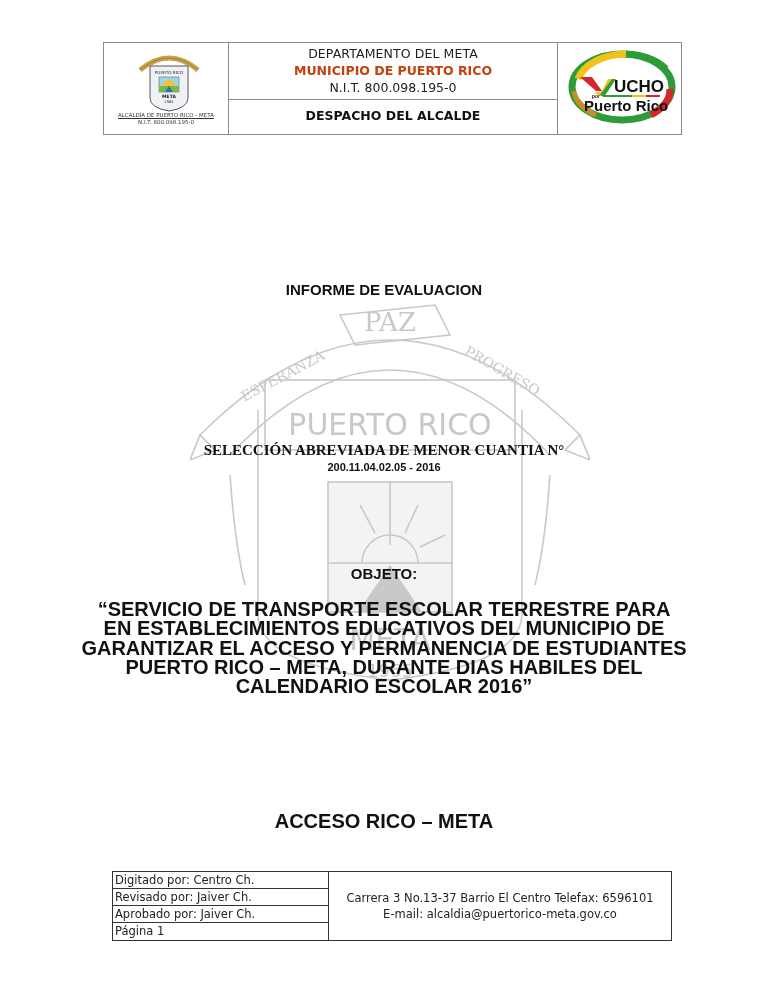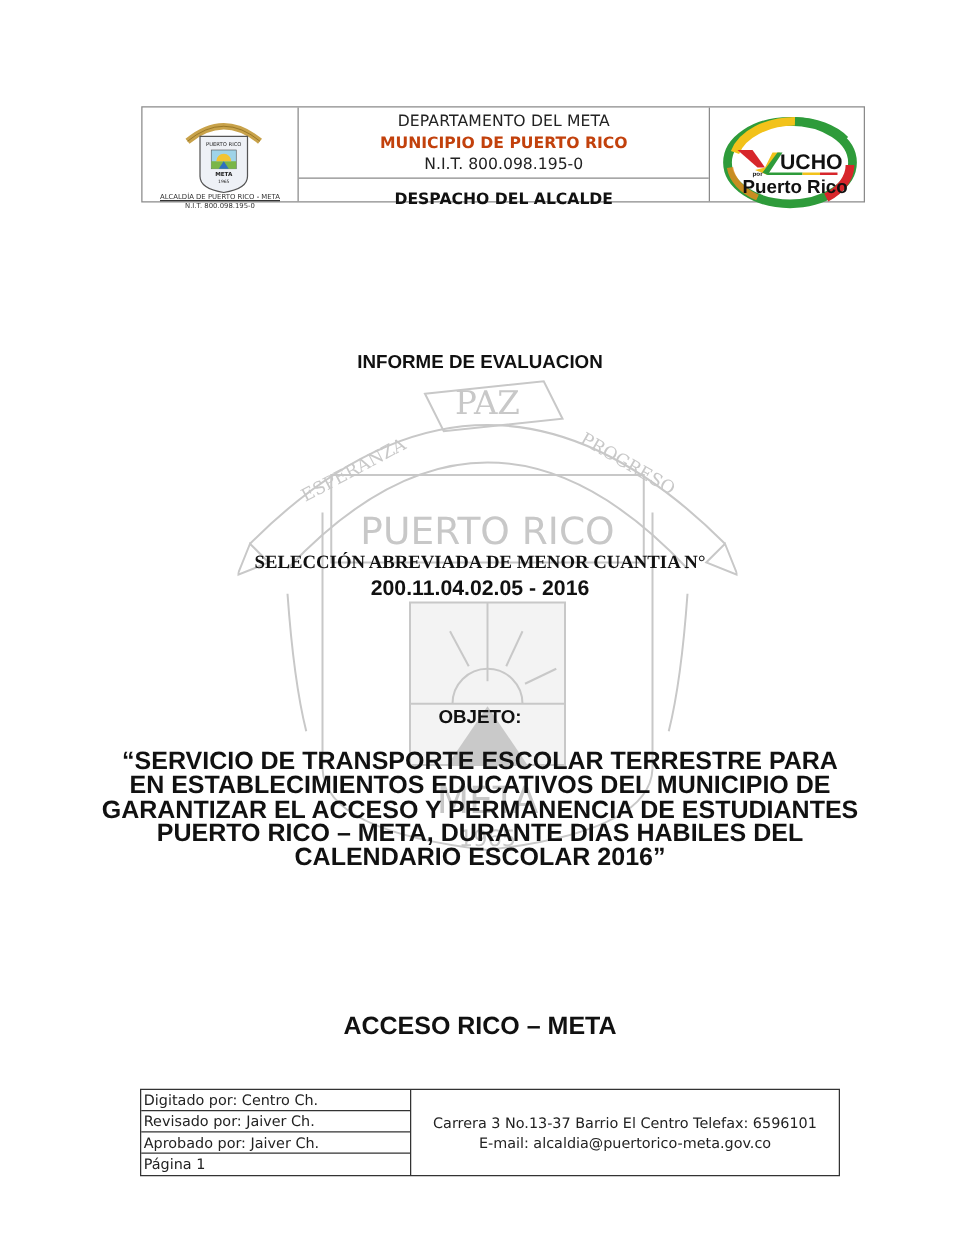--- a/index.html
+++ b/index.html
@@ -1,19 +1,19 @@
 <!DOCTYPE html>
 <html><head>
   <meta charset="utf-8">
   <style>
     html, body { margin: 0; padding: 0; background: #ffffff; }
     body { width: 768px; height: 994px; position: relative; overflow: hidden; font-family: "Liberation Sans", sans-serif; color: #111; }
 
     
-    .hdr { position: absolute; left: 113px; top: 42px; width: 579px; height: 77px; border: 1px solid #8a8a8a; box-sizing: border-box; margin-top: 43px; }
+    .hdr { position: absolute; left: 103px; top: 42px; width: 579px; height: 93px; border: 1px solid #8a8a8a; box-sizing: border-box; }
     .hdr .col-left { position: absolute; left: 0; top: 0; width: 125px; height: 100%; border-right: 1px solid #8a8a8a; box-sizing: border-box; }
     .hdr .col-mid { position: absolute; left: 125px; top: 0; width: 329px; height: 100%; border-right: 1px solid #8a8a8a; box-sizing: border-box; }
     .hdr .col-right { position: absolute; left: 454px; top: 0; width: 124px; height: 100%; }
     .hdr .mid-top { position: absolute; left: 0; top: 0; width: 100%; height: 57px; border-bottom: 1px solid #8a8a8a; box-sizing: border-box; text-align: center; padding-top: 2px; }
     .hdr .mid-bot { position: absolute; left: 0; top: 57px; width: 100%; height: 31px; display: flex; align-items: center; justify-content: center; }
     .hdr .line1 { font-family: "DejaVu Sans", sans-serif; font-size: 12.5px; line-height: 17px; color: #222; letter-spacing: 0.1px; }
     .hdr .line2 { font-family: "DejaVu Sans", sans-serif; font-size: 12.5px; line-height: 17px; font-weight: bold; color: #c2410c; }
     .hdr .line3 { font-family: "DejaVu Sans", sans-serif; font-size: 12.5px; line-height: 17px; color: #222; }
     .hdr .line4 { font-family: "DejaVu Sans", sans-serif; font-size: 12.5px; font-weight: bold; color: #111; }
 
@@ -25,21 +25,21 @@
     
     .logo { position: absolute; left: 8px; top: 6px; width: 112px; height: 76px; }
 
     
     .watermark { position: absolute; left: 190px; top: 285px; width: 400px; height: 400px; opacity: 1; pointer-events: none; }
 
     
     .t { position: absolute; left: 0; width: 768px; text-align: center; font-weight: bold; color: #111; font-family: "Liberation Sans", sans-serif; }
     .title { top: 281px; font-size: 15px; }
     .sel1 { top: 442px; font-size: 15px; font-family: Liberation Serif, serif; }
-    .sel2 { top: 461px; font-size: 17px; text-align: center; }
+    .sel2 { top: 461px; font-size: 11px; text-align: center; }
     .objeto-label { top: 565px; font-size: 15px; }
     .objeto-text { top: 600px; font-size: 20px; line-height: 19.3px; }
     .place { top: 810px; font-size: 20px; }
 
     
     .ftr { position: absolute; left: 112px; top: 871px; width: 560px; height: 70px; border: 1px solid #333; box-sizing: border-box; font-family: "DejaVu Sans", sans-serif; }
     .ftr .left { position: absolute; left: 0; top: 0; width: 216px; height: 100%; border-right: 1px solid #333; box-sizing: border-box; }
     .ftr .row { height: 17px; line-height: 17px; border-bottom: 1px solid #333; box-sizing: border-box; font-size: 11.5px; color: #222; padding-left: 2px; white-space: nowrap; }
     .ftr .row:last-child { border-bottom: none; }
     .ftr .right { position: absolute; left: 216px; top: 0; width: 342px; height: 100%; display: flex; flex-direction: column; align-items: center; justify-content: center; font-size: 11.5px; line-height: 16px; color: #222; text-align: center; }

